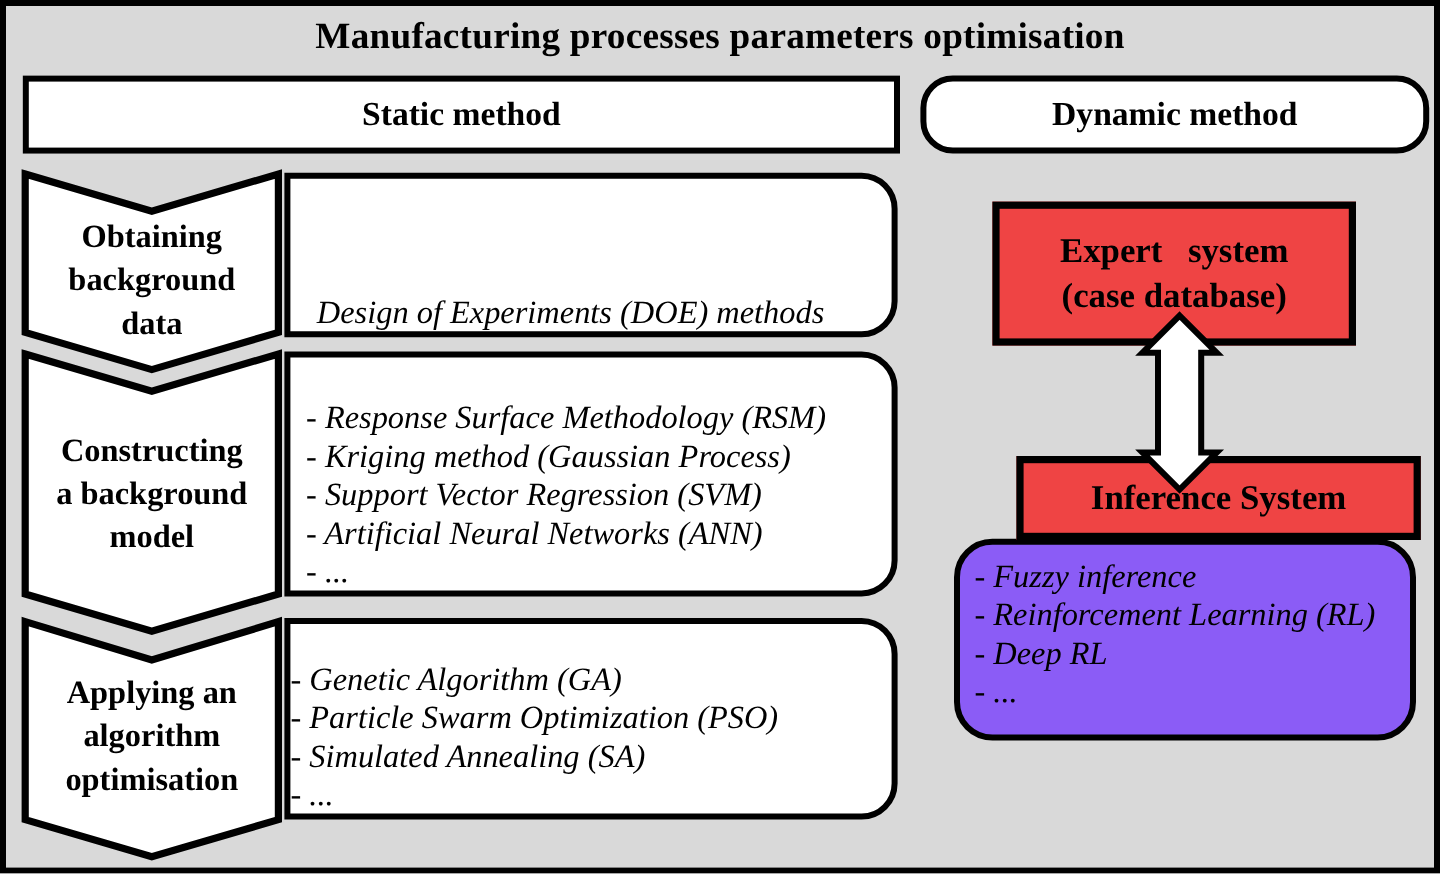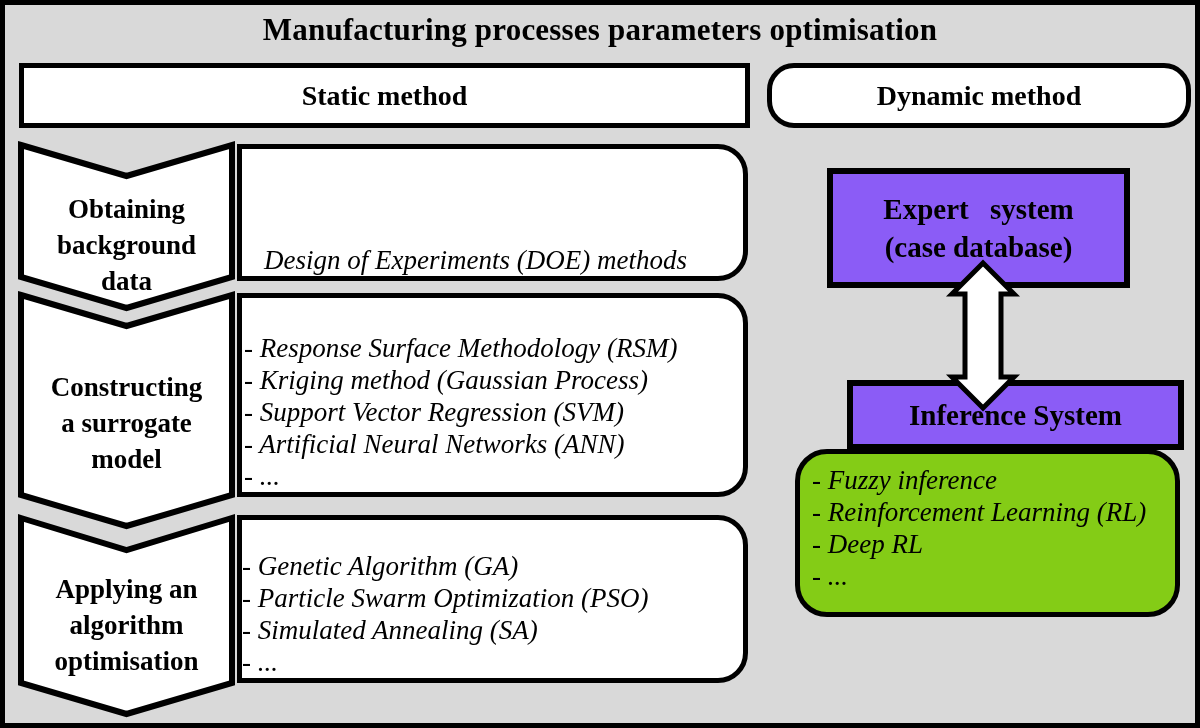--- a/index.html
+++ b/index.html
@@ -52,63 +52,62 @@
     left: 13px;
     width: 217px;
     display: flex;
     flex-direction: column;
     align-items: center;
     justify-content: center;
     text-align: center;
     font-size: 27px;
     font-weight: bold;
     line-height: 36px;
-    margin-top: 12px;
   }
   .round-box {
     position: absolute;
     left: 232px;
     width: 511px;
     background: #ffffff;
     border: 5px solid #000000;
     border-radius: 0 30px 30px 0;
     display: flex;
     flex-direction: column;
     justify-content: flex-end;
     font-style: italic;
     font-size: 27px;
   }
   .round-box .line { line-height: 32px; white-space: nowrap; }
   .box-doe  { top: 139px; height: 137px; padding-left: 22px; }
-  .box-rsm  { top: 288px; height: 204px; padding-left: 2px; }
+  .box-rsm  { top: 288px; height: 204px; padding-left: 13px; }
   .box-ga   { top: 510px; height: 168px; }
 
   .node-box {
     position: absolute;
-    background: #8b5cf6;
+    background: #ef4444;
     border: 6px solid #000000;
     display: flex;
     flex-direction: column;
     align-items: center;
     justify-content: center;
     text-align: right;
     font-size: 29px;
     font-weight: bold;
     line-height: 38px;
     z-index: 2;
   }
   .box-expert    { left: 822px; top: 163px; width: 303px; height: 120px; }
   .box-inference { left: 842px; top: 375px; width: 337px; height: 70px; }
   .wide-words { word-spacing: 14px; }
 
   .box-inf-methods {
     position: absolute;
     left: 790px; top: 444px;
     width: 385px; height: 168px;
-    background: #84cc16;
+    background: #8b5cf6;
     border: 5px solid #000000;
     border-radius: 32px;
     display: flex;
     flex-direction: column;
     justify-content: flex-start;
     padding: 10px 0 0 12px;
     font-style: italic;
     font-size: 27px;
     z-index: 1;
   }
@@ -143,21 +142,21 @@
     <div>Obtaining</div>
     <div>background</div>
     <div>data</div>
   </div>
 
   <svg class="chevron-svg" style="top:287px" width="217" height="240">
     <polygon points="3,3 108.5,34 214,3 214,203 108.5,234 3,203"></polygon>
   </svg>
   <div class="chev-label" style="top:350px; height:112px">
     <div>Constructing</div>
-    <div>a surrogate</div>
+    <div>a background</div>
     <div>model</div>
   </div>
 
   <svg class="chevron-svg" style="top:510px" width="217" height="205">
     <polygon points="3,3 108.5,35 214,3 214,168 108.5,199 3,168"></polygon>
   </svg>
   <div class="chev-label" style="top:552px; height:112px">
     <div>Applying an</div>
     <div>algorithm</div>
     <div>optimisation</div>

